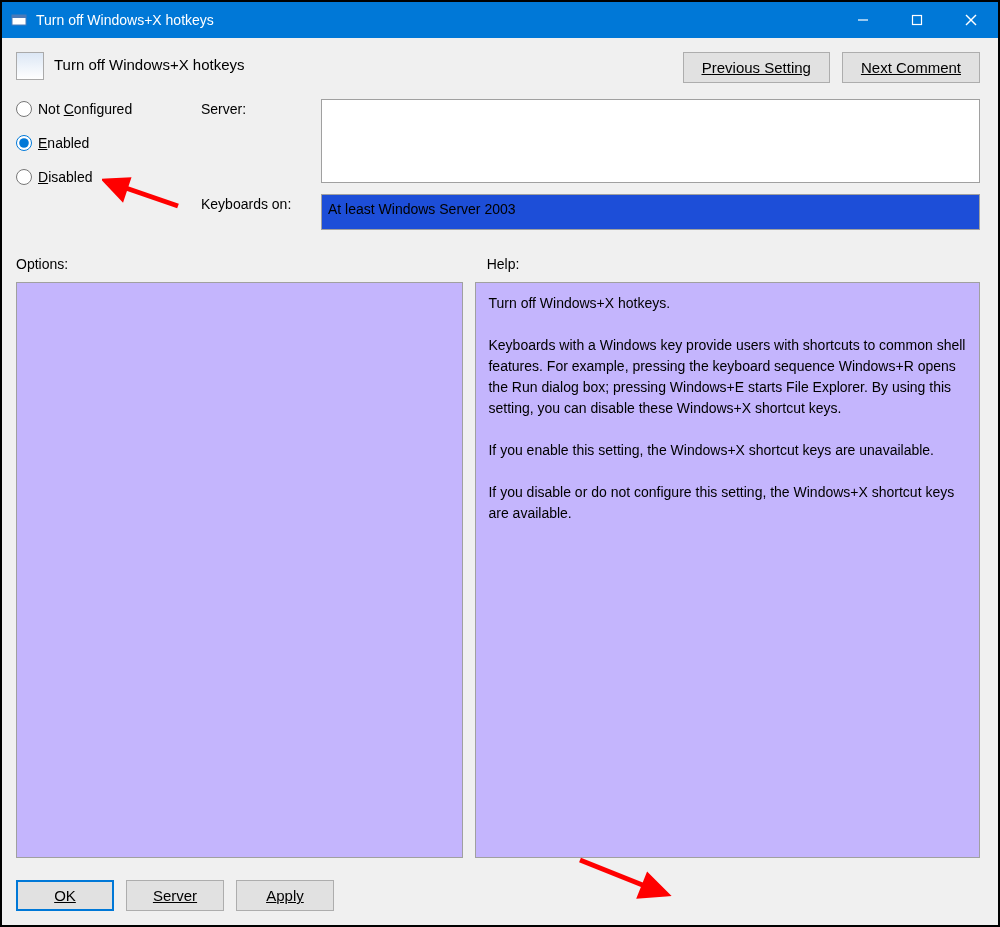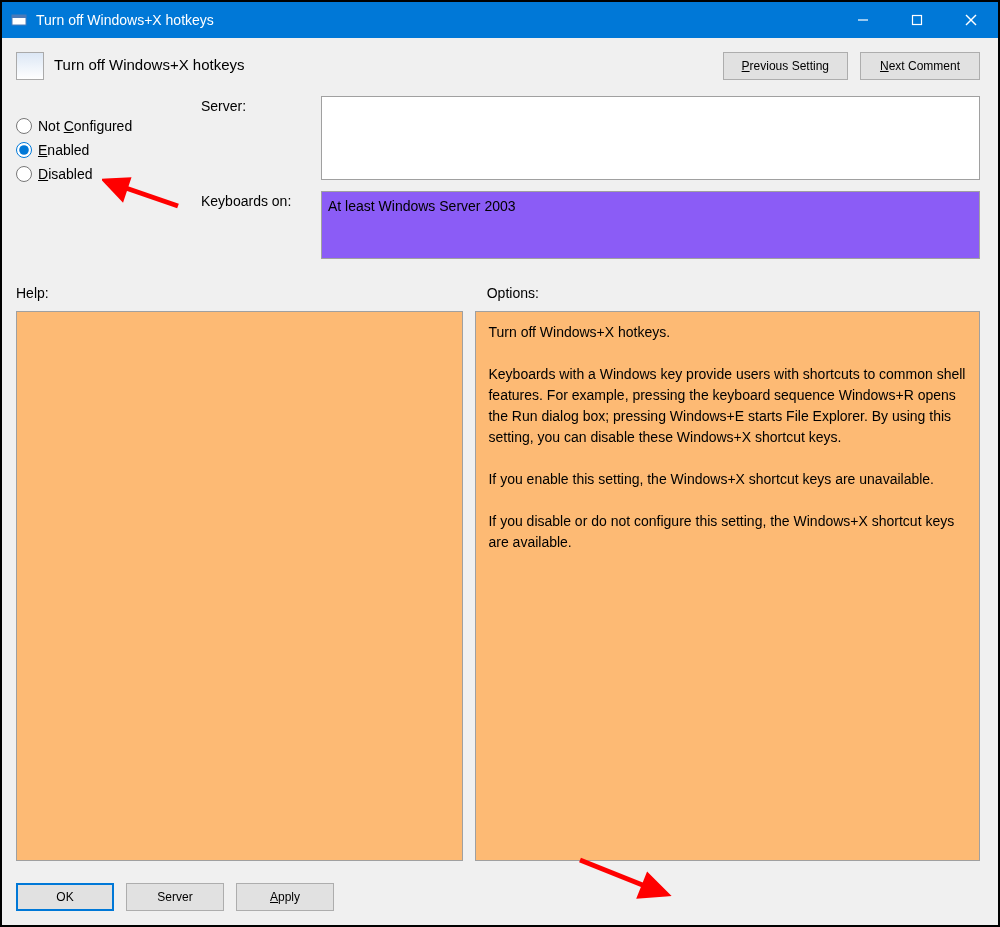--- a/index.html
+++ b/index.html
@@ -83,44 +83,44 @@
     }
     .nav-buttons {
       display: flex;
       gap: 12px;
     }
     .win-btn {
       background: #e1e1e1;
       border: 1px solid #adadad;
       padding: 6px 18px;
       font-family: inherit;
-      font-size: 12px;
+      font-size: 15px;
       cursor: pointer;
       min-width: 120px;
+      text-decoration: underline;
     }
     .win-btn.primary {
       border: 2px solid #0078d7;
       background: #e1e1e1;
       padding: 5px 17px;
     }
     .underlined { text-decoration: underline; }
 
     .config-grid {
       display: grid;
       grid-template-columns: 175px 110px 1fr;
       column-gap: 10px;
       row-gap: 8px;
       align-items: start;
     }
     .radio-col {
       display: flex;
       flex-direction: column;
-      gap: 8px;
+      gap: 18px;
       padding-top: 2px;
-      margin-top: 20px;
     }
     .radio-item {
       display: flex;
       align-items: center;
       gap: 6px;
       cursor: pointer;
     }
     .radio-item input[type=radio] {
       width: 16px;
       height: 16px;
@@ -135,22 +135,22 @@
       height: 84px;
       resize: none;
       border: 1px solid #a0a0a0;
       font-family: inherit;
       font-size: 14px;
       padding: 4px;
       overflow-y: scroll;
     }
     .supported-box {
       width: 100%;
-      height: 68px;
-      background: #8b5cf6;
+      height: 36px;
+      background: #1d4ed8;
       border: 1px solid #a0a0a0;
       font-family: inherit;
       font-size: 14px;
       padding: 6px;
       overflow-y: scroll;
     }
 
     .lower-labels {
       display: flex;
       margin-top: 16px;
@@ -159,21 +159,21 @@
     .lower-labels > div:last-child { width: 52%; padding-left: 8px; }
 
     .lower-panes {
       display: flex;
       gap: 12px;
       flex: 1;
       min-height: 0;
     }
     .pane {
       flex: 1;
-      background: #fdba74;
+      background: #c4b5fd;
       border: 1px solid #a0a0a0;
       padding: 10px 12px;
       font-size: 14px;
       line-height: 1.5;
       overflow-y: scroll;
       white-space: pre-wrap;
     }
     .options-pane { flex-basis: 47%; }
     .help-pane { flex-basis: 53%; }
 
@@ -252,22 +252,22 @@
       <div class="field-col">
         <textarea style=""></textarea>
       </div>
       <div class="label-col">Keyboards on:</div>
       <div class="field-col">
         <div class="supported-box">At least Windows Server 2003</div>
       </div>
     </div>
 
     <div class="lower-labels">
+      <div>Options:</div>
       <div>Help:</div>
-      <div>Options:</div>
     </div>
 
     <div class="lower-panes">
       <div class="pane options-pane"></div>
       <div class="pane help-pane">Turn off Windows+X hotkeys.
 
 Keyboards with a Windows key provide users with shortcuts to common shell features. For example, pressing the keyboard sequence Windows+R opens the Run dialog box; pressing Windows+E starts File Explorer. By using this setting, you can disable these Windows+X shortcut keys.
 
 If you enable this setting, the Windows+X shortcut keys are unavailable.
 

